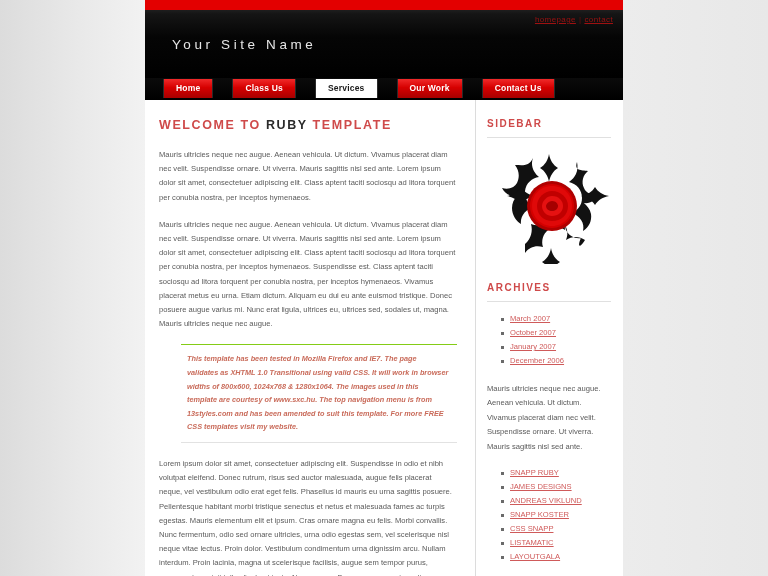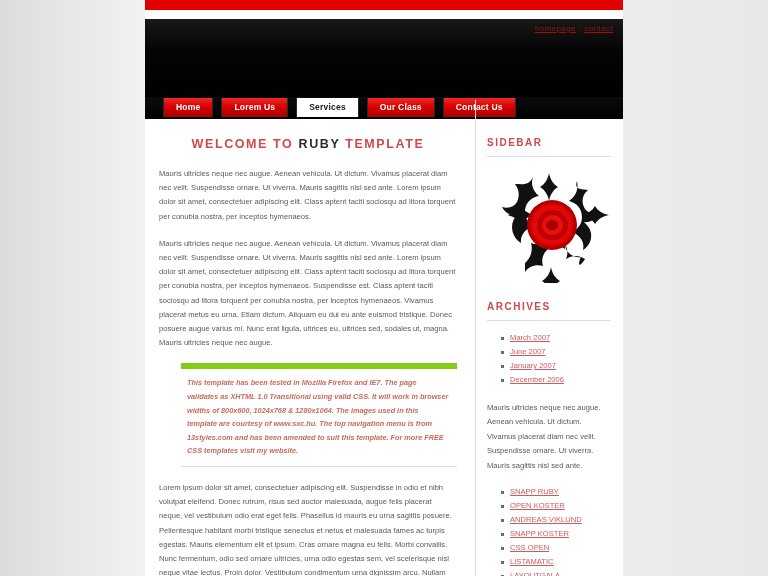--- a/index.html
+++ b/index.html
@@ -26,23 +26,22 @@
   }
   .gutter-right {
     position: absolute; left: 623px; top: 0; width: 145px; height: 576px;
     background: linear-gradient(to right, #ececec 0%, #e8e8e8 100%);
   }
 
   
   .topstrip { height: 10px; background: #e30000; }
   .header {
     position: relative;
-    height: 78px;
+    height: 68px;
     background: linear-gradient(to bottom, #1e1e1e 0%, #151515 6%, #050505 40%, #000000 100%);
-    margin-top: 9px;
   }
   .toplinks {
     position: absolute;
     right: 10px; top: 5px;
     font-size: 8px;
     letter-spacing: 0.4px;
     color: #8a1414;
   }
   .toplinks a {
     color: #9e1111;
@@ -64,21 +63,21 @@
     height: 22px;
     background: linear-gradient(to bottom,#0b0b0b 0%, #000 100%);
     position: relative;
   }
   .nav {
     position: absolute;
     left: 18px; top: 1px;
     display: flex;
     list-style: none;
   }
-  .nav li { margin-right: 8px; }
+  .nav li { margin-right: 19px; }
   .nav a {
     display: block;
     padding: 4px 12px 5px 12px;
     font-size: 8.5px;
     font-weight: bold;
     color: #ffffff;
     text-decoration: none;
     background: linear-gradient(to bottom, #f02a2a 0%, #d60000 45%, #a80000 100%);
     border-left: 1px solid #2a2a2a;
     border-right: 1px solid #2a2a2a;
@@ -108,36 +107,35 @@
     width: 148px;
     padding: 18px 12px 0 12px;
   }
 
   h1.page-title {
     font-size: 12.5px;
     letter-spacing: 1.6px;
     font-weight: bold;
     color: #cf4a4a;
     margin-bottom: 16px;
-    text-align: center;
   }
   h1.page-title .dark { color: #2b2b2b; }
 
   .content p {
     font-size: 7.6px;
     line-height: 14.2px;
     color: #5a5a5a;
     margin-bottom: 13px;
     text-align: left;
   }
 
   .notice {
     margin: 6px 0 14px 22px;
     padding: 7px 8px 8px 6px;
-    border-top: 6px solid #84cc16;
+    border-top: 1px solid #84cc16;
     border-bottom: 1px solid #e2e2e2;
     font-style: italic;
     font-weight: bold;
     font-size: 7.3px;
     line-height: 13.6px;
     color: #c96b5a;
   }
 
   
   h2.side-title {
@@ -184,35 +182,36 @@
 <div class="gutter-right"></div>
 
 <div class="page-shell">
 
   <div class="topstrip"></div>
 
   <div class="header">
     <div class="toplinks">
       <a href="#">homepage</a><span class="sep">|</span><a href="#">contact</a>
     </div>
+    <div class="sitename">Your Site Name</div>
   </div>
 
   <div class="navwrap">
     <ul class="nav">
       <li>
           <a href="#">Home</a>
         </li>
       <li>
-          <a href="#">Lorem Us</a>
+          <a href="#">Class Us</a>
         </li>
       <li class="active">
           <a href="#">Services</a>
         </li>
       <li>
-          <a href="#">Our Class</a>
+          <a href="#">Our Work</a>
         </li>
       <li>
           <a href="#">Contact Us</a>
         </li>
     </ul>
   </div>
 
   <div class="columns">
 
     <div class="content">
@@ -251,33 +250,33 @@
         <path d="M63 39 c9 0 16 7 16 15 0 9 -7 15 -16 15 -8 0 -15 -6 -15 -15 0 -8 7 -15 15 -15z" fill="#c00000"></path>
         <path d="M63 44 c7 0 11 5 11 10 0 6 -5 10 -11 10 -5 0 -10 -4 -10 -10 0 -5 5 -10 10 -10z" fill="#e51111"></path>
         <path d="M63 49 c4 0 6 3 6 5 0 3 -3 5 -6 5 -3 0 -6 -2 -6 -5 0 -2 3 -5 6 -5z" fill="#a50000"></path>
       </svg>
 
       <h2 class="side-title">ARCHIVES</h2>
       <div class="side-rule"></div>
 
       <ul class="side-list">
         <li><a href="#">March 2007</a></li>
-        <li><a href="#">June 2007</a></li>
+        <li><a href="#">October 2007</a></li>
         <li><a href="#">January 2007</a></li>
         <li><a href="#">December 2006</a></li>
       </ul>
 
       <p>Mauris ultricies neque nec augue. Aenean vehicula. Ut dictum. Vivamus placerat diam nec velit. Suspendisse ornare. Ut viverra. Mauris sagittis nisl sed ante.</p>
 
       <ul class="side-list">
         <li><a href="#">SNAPP RUBY</a></li>
-        <li><a href="#">OPEN KOSTER</a></li>
+        <li><a href="#">JAMES DESIGNS</a></li>
         <li><a href="#">ANDREAS VIKLUND</a></li>
         <li><a href="#">SNAPP KOSTER</a></li>
-        <li><a href="#">CSS OPEN</a></li>
+        <li><a href="#">CSS SNAPP</a></li>
         <li><a href="#">LISTAMATIC</a></li>
         <li><a href="#">LAYOUTGALA</a></li>
 
       </ul>
 
       
     </div>
 
   </div>
 </div>

